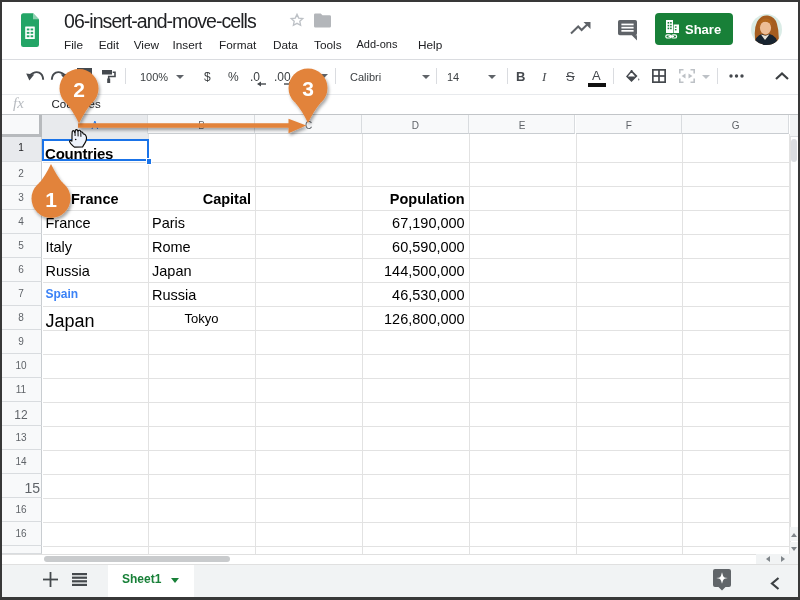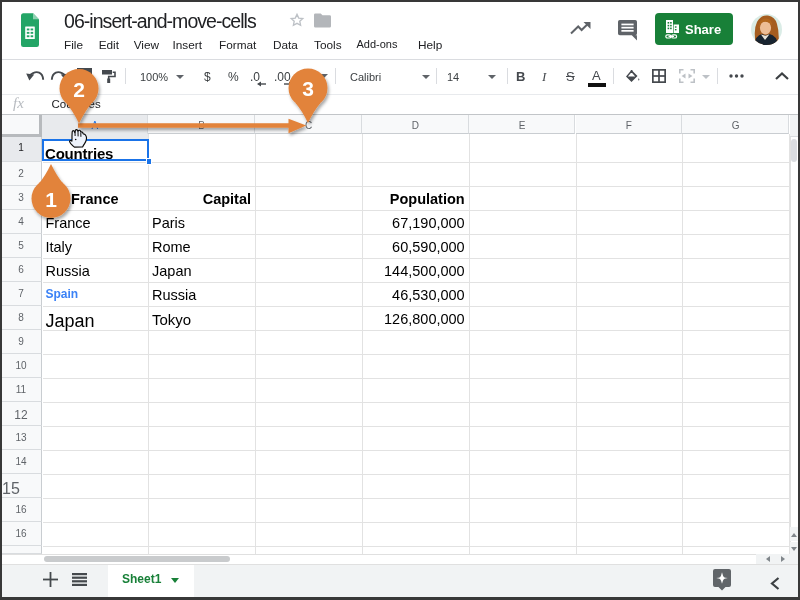--- a/index.html
+++ b/index.html
@@ -213,21 +213,21 @@
 <div class="t" style="left:2px;top:360.0px;width:38px;text-align:center;font-size:10px;color:#5f6368">10</div>
 <div class="abs" style="left:2px;top:378px;width:39.5px;height:24px;background:#f8f9fa;border-right:1px solid #c9cdd1;border-bottom:1px solid #d9dcdf"></div>
 <div class="t" style="left:2px;top:384.0px;width:38px;text-align:center;font-size:10px;color:#5f6368">11</div>
 <div class="abs" style="left:2px;top:402px;width:39.5px;height:24px;background:#f8f9fa;border-right:1px solid #c9cdd1;border-bottom:1px solid #d9dcdf"></div>
 <div class="t" style="left:2px;top:408.0px;width:38px;text-align:center;font-size:12px;color:#5f6368">12</div>
 <div class="abs" style="left:2px;top:426px;width:39.5px;height:24px;background:#f8f9fa;border-right:1px solid #c9cdd1;border-bottom:1px solid #d9dcdf"></div>
 <div class="t" style="left:2px;top:432.0px;width:38px;text-align:center;font-size:10px;color:#5f6368">13</div>
 <div class="abs" style="left:2px;top:450px;width:39.5px;height:24px;background:#f8f9fa;border-right:1px solid #c9cdd1;border-bottom:1px solid #d9dcdf"></div>
 <div class="t" style="left:2px;top:456.0px;width:38px;text-align:center;font-size:10px;color:#5f6368">14</div>
 <div class="abs" style="left:2px;top:474px;width:39.5px;height:24px;background:#f8f9fa;border-right:1px solid #c9cdd1;border-bottom:1px solid #d9dcdf"></div>
-<div class="t" style="left:2px;top:480.0px;width:38px;text-align:left;font-size:16px;color:#5f6368">15</div>
+<div class="t" style="left:2px;top:480.0px;width:38px;text-align:right;font-size:14px;color:#5f6368">15</div>
 <div class="abs" style="left:2px;top:498px;width:39.5px;height:24px;background:#f8f9fa;border-right:1px solid #c9cdd1;border-bottom:1px solid #d9dcdf"></div>
 <div class="t" style="left:2px;top:504.0px;width:38px;text-align:center;font-size:10px;color:#5f6368">16</div>
 <div class="abs" style="left:2px;top:522px;width:39.5px;height:24px;background:#f8f9fa;border-right:1px solid #c9cdd1;border-bottom:1px solid #d9dcdf"></div>
 <div class="t" style="left:2px;top:528.0px;width:38px;text-align:center;font-size:10px;color:#5f6368">16</div>
 <div class="abs" style="left:2px;top:546px;width:39.5px;height:7.5px;background:#f8f9fa;border-right:1px solid #c9cdd1;border-bottom:1px solid #d9dcdf"></div>
 <div class="abs" style="left:2px;top:115px;width:39.5px;height:21.5px;background:#f8f9fa;border-right:3px solid #b7babd;border-bottom:3px solid #b7babd"></div>
 <div class="abs" style="left:42.5px;top:134px;width:747.5px;height:419.5px;background:#fff"></div>
 <div class="abs" style="left:148px;top:134px;width:1px;height:419.5px;background:#e2e2e2"></div>
 <div class="abs" style="left:255px;top:134px;width:1px;height:419.5px;background:#e2e2e2"></div>
 <div class="abs" style="left:362px;top:134px;width:1px;height:419.5px;background:#e2e2e2"></div>
@@ -263,21 +263,21 @@
 <div class="t" style="left:45.5px;top:239.2px;width:98.5px;text-align:left;font-size:14.5px;font-weight:normal;color:#000">Italy</div>
 <div class="t" style="left:152px;top:239.2px;width:99px;text-align:left;font-size:14.5px;font-weight:normal;color:#000">Rome</div>
 <div class="t" style="left:366px;top:239.2px;width:98.69999999999999px;text-align:right;font-size:14.5px;font-weight:normal;color:#000">60,590,000</div>
 <div class="t" style="left:45.5px;top:263.2px;width:98.5px;text-align:left;font-size:14.5px;font-weight:normal;color:#000">Russia</div>
 <div class="t" style="left:152px;top:263.2px;width:99px;text-align:left;font-size:14.5px;font-weight:normal;color:#000">Japan</div>
 <div class="t" style="left:366px;top:263.2px;width:98.69999999999999px;text-align:right;font-size:14.5px;font-weight:normal;color:#000">144,500,000</div>
 <div class="t" style="left:45.5px;top:287.2px;width:98.5px;text-align:left;font-size:12px;font-weight:bold;color:#3b82f6">Spain</div>
 <div class="t" style="left:152px;top:287.2px;width:99px;text-align:left;font-size:14.5px;font-weight:normal;color:#000">Russia</div>
 <div class="t" style="left:366px;top:287.2px;width:98.69999999999999px;text-align:right;font-size:14.5px;font-weight:normal;color:#000">46,530,000</div>
 <div class="t" style="left:45.5px;top:311.2px;width:98.5px;text-align:left;font-size:18px;font-weight:normal;color:#000">Japan</div>
-<div class="t" style="left:152px;top:311.2px;width:99px;text-align:left;font-size:15px;font-weight:normal;color:#000">Tokyo</div>
+<div class="t" style="left:152px;top:311.2px;width:99px;text-align:center;font-size:13px;font-weight:normal;color:#000">Tokyo</div>
 <div class="t" style="left:366px;top:311.2px;width:98.69999999999999px;text-align:right;font-size:14.5px;font-weight:normal;color:#000">126,800,000</div>
 <div class="abs" style="left:42px;top:138.5px;width:107px;height:22.5px;border:2px solid #1a73e8"></div>
 <div class="abs" style="left:145.5px;top:158px;width:6.5px;height:6.5px;background:#1a73e8;border:1px solid #fff"></div>
 <div class="abs" style="left:789.5px;top:115px;width:8.5px;height:438.5px;background:#fff;border-left:1px solid #e0e0e0"></div>
 <div class="abs" style="left:789.5px;top:115px;width:8.5px;height:21.5px;background:#f1f3f4;border-bottom:1px solid #d9dcdf"></div>
 <div class="abs" style="left:791px;top:138.5px;width:6px;height:23px;background:#dadce0;border-radius:3px"></div>
 <div class="abs" style="left:789.5px;top:527px;width:8.5px;height:14px;background:#f1f3f4"></div>
 <svg class="abs" style="left:791px;top:532.5px" width="6" height="4" viewBox="0 0 6 4">
     <path fill="#80868b" d="M0 4 H6 L3 0 Z"></path>
   </svg>

